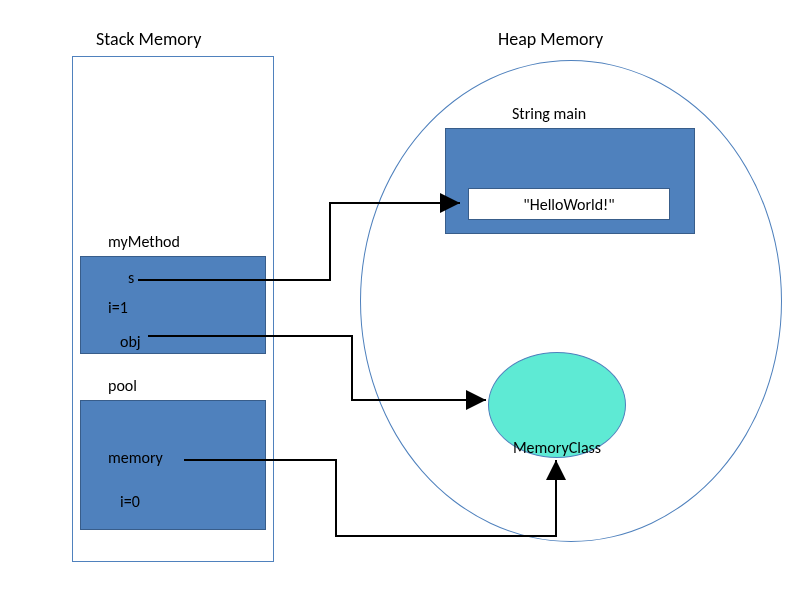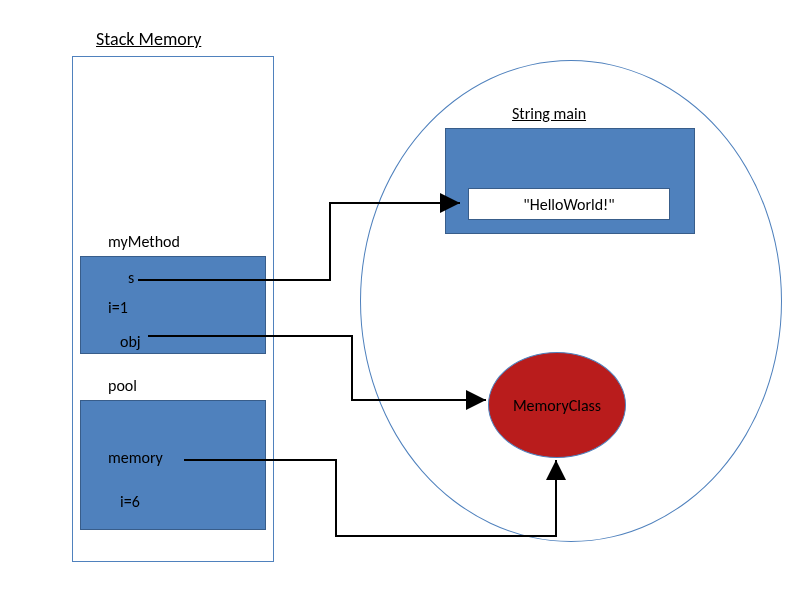--- a/index.html
+++ b/index.html
@@ -1,32 +1,33 @@
 <!DOCTYPE html>
 <html><head>
 <meta charset="utf-8">
 <style>
 body{margin:0;font-family:Calibri,Arial,sans-serif;font-size:16px;color:#000;background:#fff}
 .canvas{position:relative;width:807px;height:591px}
-.label{position:absolute;text-decoration:underline}
+.label{position:absolute;}
 .title{font-size:18px}
 .box{position:absolute;background:#4f81bd;border:1px solid #385d8a}
 .stack-outer{position:absolute;border:1px solid #4f81bd;background:#fff}
 .white-box{position:absolute;background:#fff;border:1px solid #385d8a;display:flex;align-items:center;justify-content:center}
-.circle{position:absolute;border:1px solid #4f81bd;border-radius:50%;background:#b91c1c;display:flex;align-items:center;justify-content:center}
+.circle{position:absolute;border:1px solid #4f81bd;border-radius:50%;background:#5eead4;display:flex;align-items:flex-end;justify-content:center}
 .ellipse{position:absolute;border:1px solid #4f81bd;border-radius:50%;background:#fff}
 .txt{position:absolute}
 svg.arrows{position:absolute;left:0;top:0;width:807px;height:591px;pointer-events:none}
 </style>
 </head>
 <body>
 
 <div class="canvas">
 
   <div class="label title" style="left:96px;top:28px">Stack Memory</div>
+  <div class="label title" style="left:498px;top:28px">Heap Memory</div>
 
   <div class="ellipse" style="left:360px;top:60px;width:420px;height:480px"></div>
 
   <div class="box" style="left:445px;top:128px;width:248px;height:104px"></div>
   <div class="label" style="left:512px;top:104px">String main</div>
   <div class="white-box" style="left:468px;top:188px;width:200px;height:30px">
     <span>"HelloWorld!"</span>
   </div>
 
   <div class="circle" style="left:488px;top:352px;width:136px;height:104px">
@@ -39,21 +40,21 @@
 
   <div class="box" style="left:80px;top:256px;width:184px;height:96px"></div>
   <div class="txt" style="left:128px;top:268px">s</div>
   <div class="txt" style="left:108px;top:298px">i=1</div>
   <div class="txt" style="left:120px;top:332px">obj</div>
 
   <div class="txt" style="left:108px;top:376px">pool</div>
 
   <div class="box" style="left:80px;top:400px;width:184px;height:128px"></div>
   <div class="txt" style="left:108px;top:448px">memory</div>
-  <div class="txt" style="left:120px;top:492px">i=6</div>
+  <div class="txt" style="left:120px;top:492px">i=0</div>
 
   <svg class="arrows">
     <defs>
       <marker id="ah" markerWidth="12" markerHeight="12" refX="10" refY="5" orient="auto">
         <path d="M0,0 L10,5 L0,10 Z" fill="#000"></path>
       </marker>
     </defs>
 
     <path d="M138,280 L330,280 L330,203 L460,203" fill="none" stroke="#000" stroke-width="2" marker-end="url(#ah)"></path>
 

